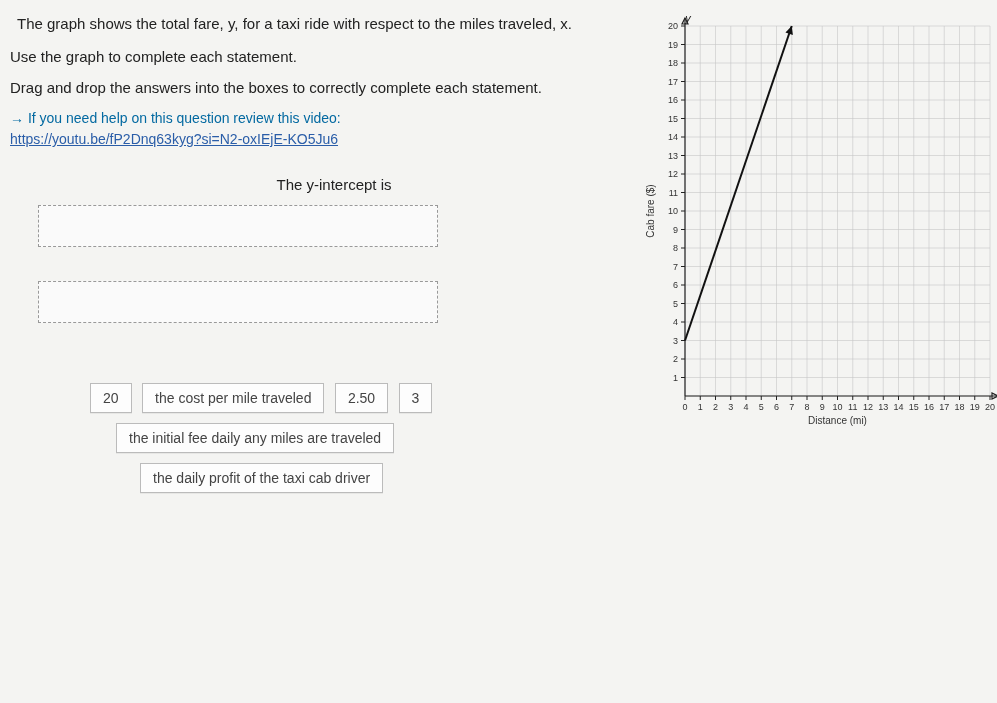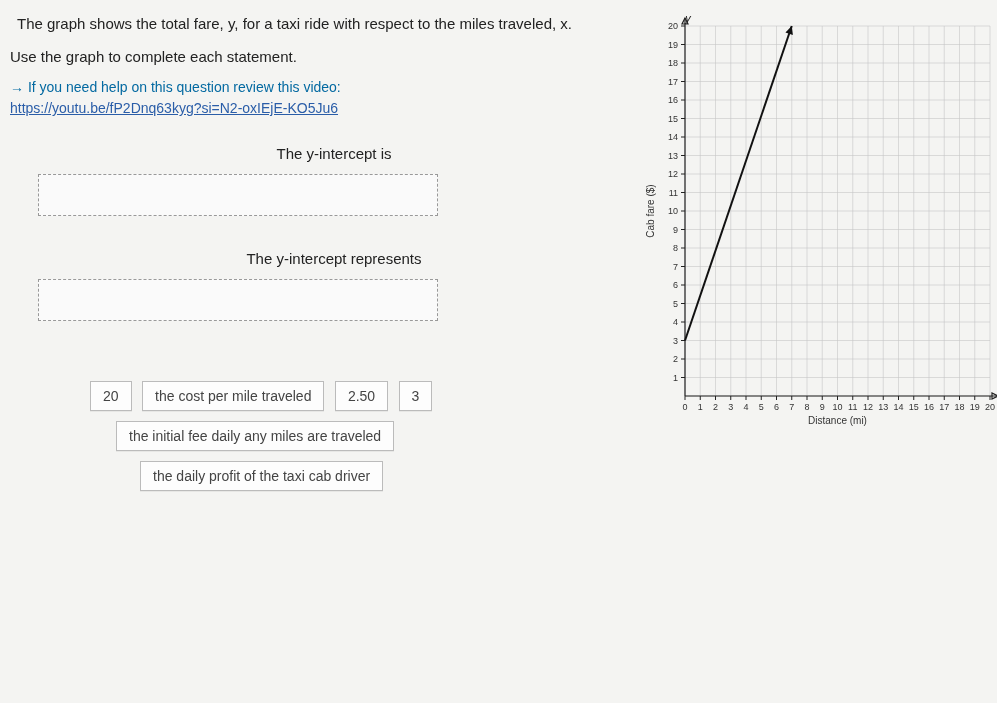--- a/index.html
+++ b/index.html
@@ -55,33 +55,33 @@
 </style>
 </head>
 <body>
 
 <div class="row">
   <div class="left">
     <p class="stmt">
       <span>The graph shows the total fare, y, for a taxi ride with respect to the miles traveled, x.</span>
     </p>
     <p class="sub">Use the graph to complete each statement.</p>
+    <p class="sub">Drag and drop the answers into the boxes to correctly complete each statement.</p>
 
     <div class="help-line">
       <span>→ If you need help on this question review this video:</span>
     </div>
     <a class="help-link" href="#">https://youtu.be/fP2Dnq63kyg?si=N2-oxIEjE-KO5Ju6</a>
 
     <div class="q-indent">
       <div class="q-label">The y-intercept is</div>
       <div class="dropzone"></div>
     </div>
 
     <div class="q-indent" style="margin-top:34px;">
-      <div class="q-label">The y-intercept represents</div>
       <div class="dropzone"></div>
     </div>
 
     <div class="pool">
       <div class="pool-row">
         <span class="chip">20</span>
         <span class="chip">the cost per mile traveled</span>
         <span class="chip">2.50</span>
         <span class="chip">3</span>
       </div>

